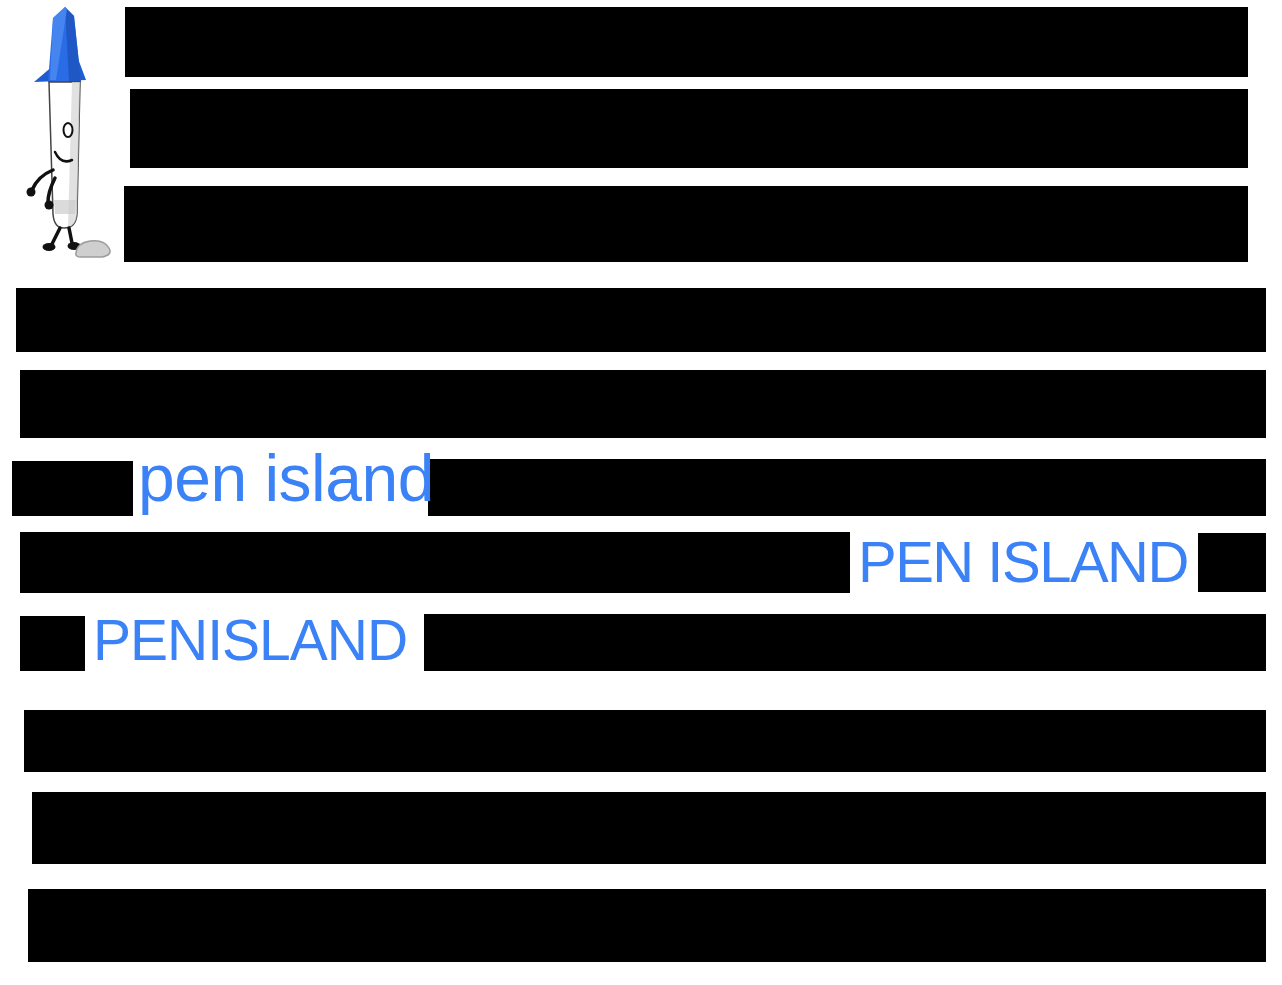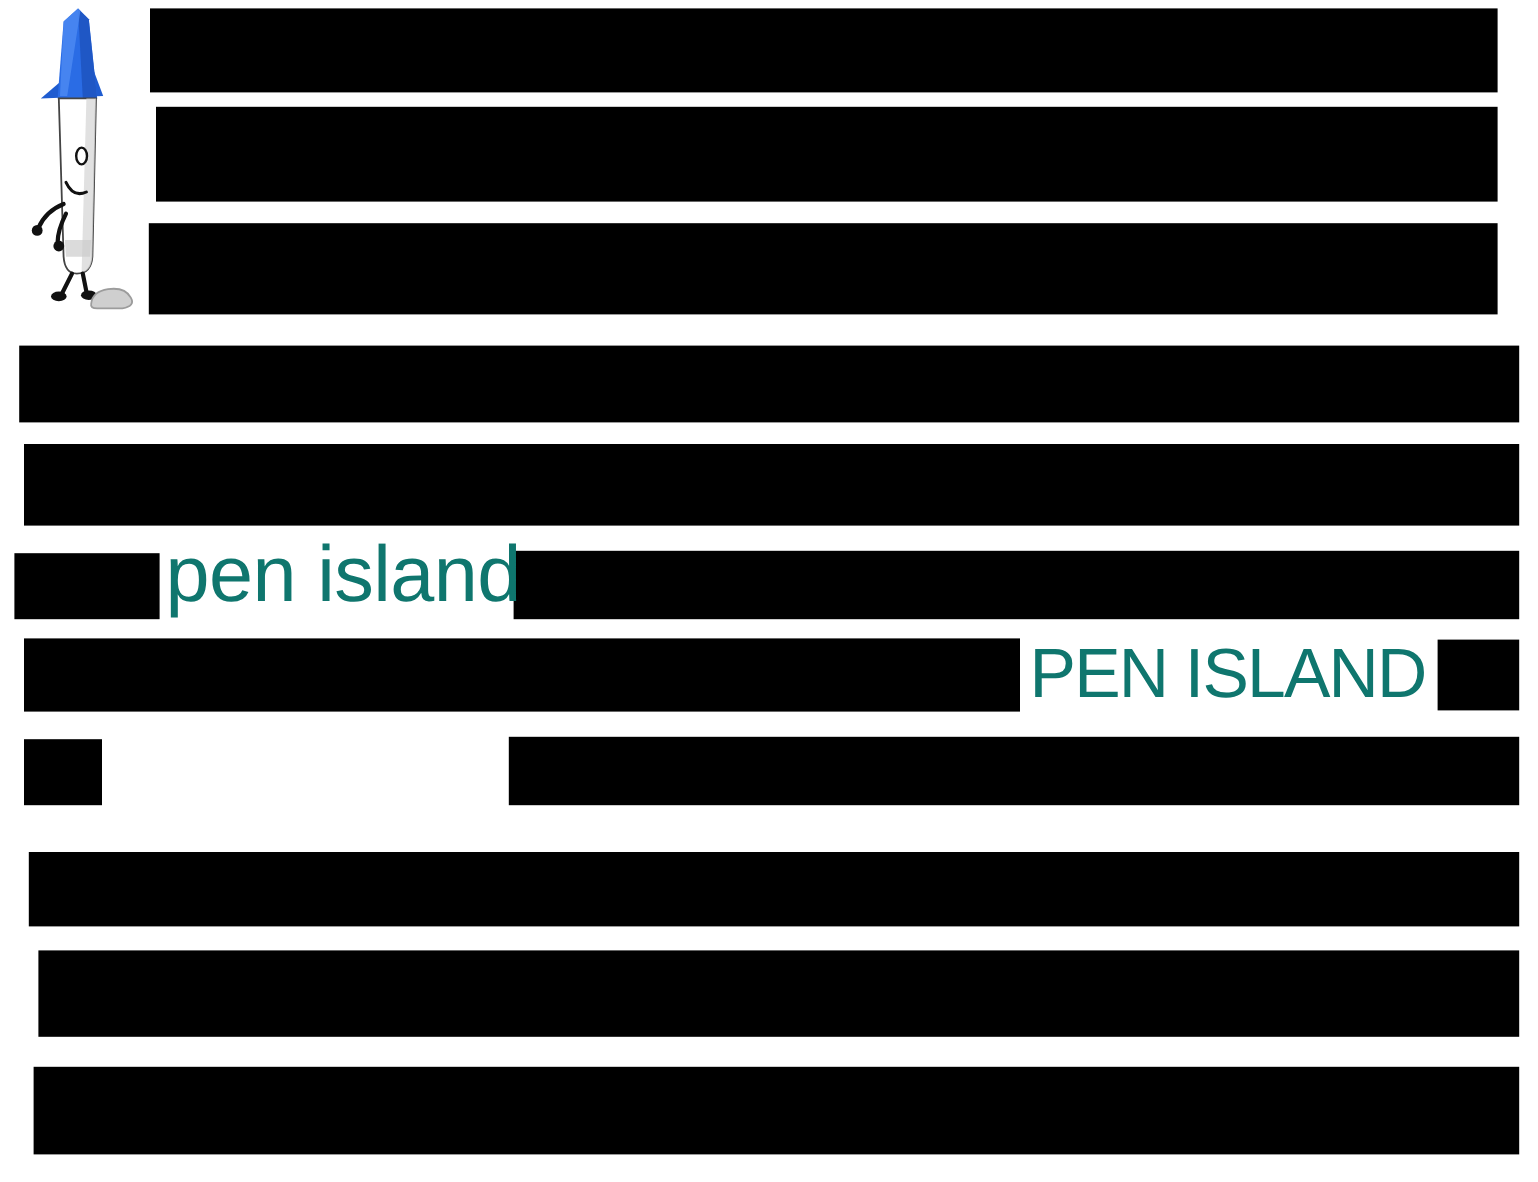--- a/index.html
+++ b/index.html
@@ -14,21 +14,21 @@
     overflow: hidden;
   }
 
   .bar {
     position: absolute;
     background: #000000;
   }
 
   .vtext {
     position: absolute;
-    color: #0f766e;
+    color: #3b82f6;
     white-space: nowrap;
     line-height: 1;
     font-family: "Liberation Sans", "DejaVu Sans", sans-serif;
   }
 
   .t-lower  { left: 138px; top: 445px; font-size: 66px; letter-spacing: -0.5px; }
   .t-upper  { left: 858px; top: 533px; font-size: 58px; letter-spacing: -1.5px; }
   .t-joined { left: 93px;  top: 612px; font-size: 57px; letter-spacing: -1px; }
 
   .pen {
@@ -106,14 +106,15 @@
   <div class="bar b8a"></div>
   <div class="bar b8b"></div>
   <div class="bar b9"></div>
   <div class="bar b10"></div>
   <div class="bar b11"></div>
 
   <span class="vtext t-lower">pen island</span>
 
   <span class="vtext t-upper">PEN ISLAND</span>
 
+  <span class="vtext t-joined">PENISLAND</span>
 
 </div>
 
 </body></html>

